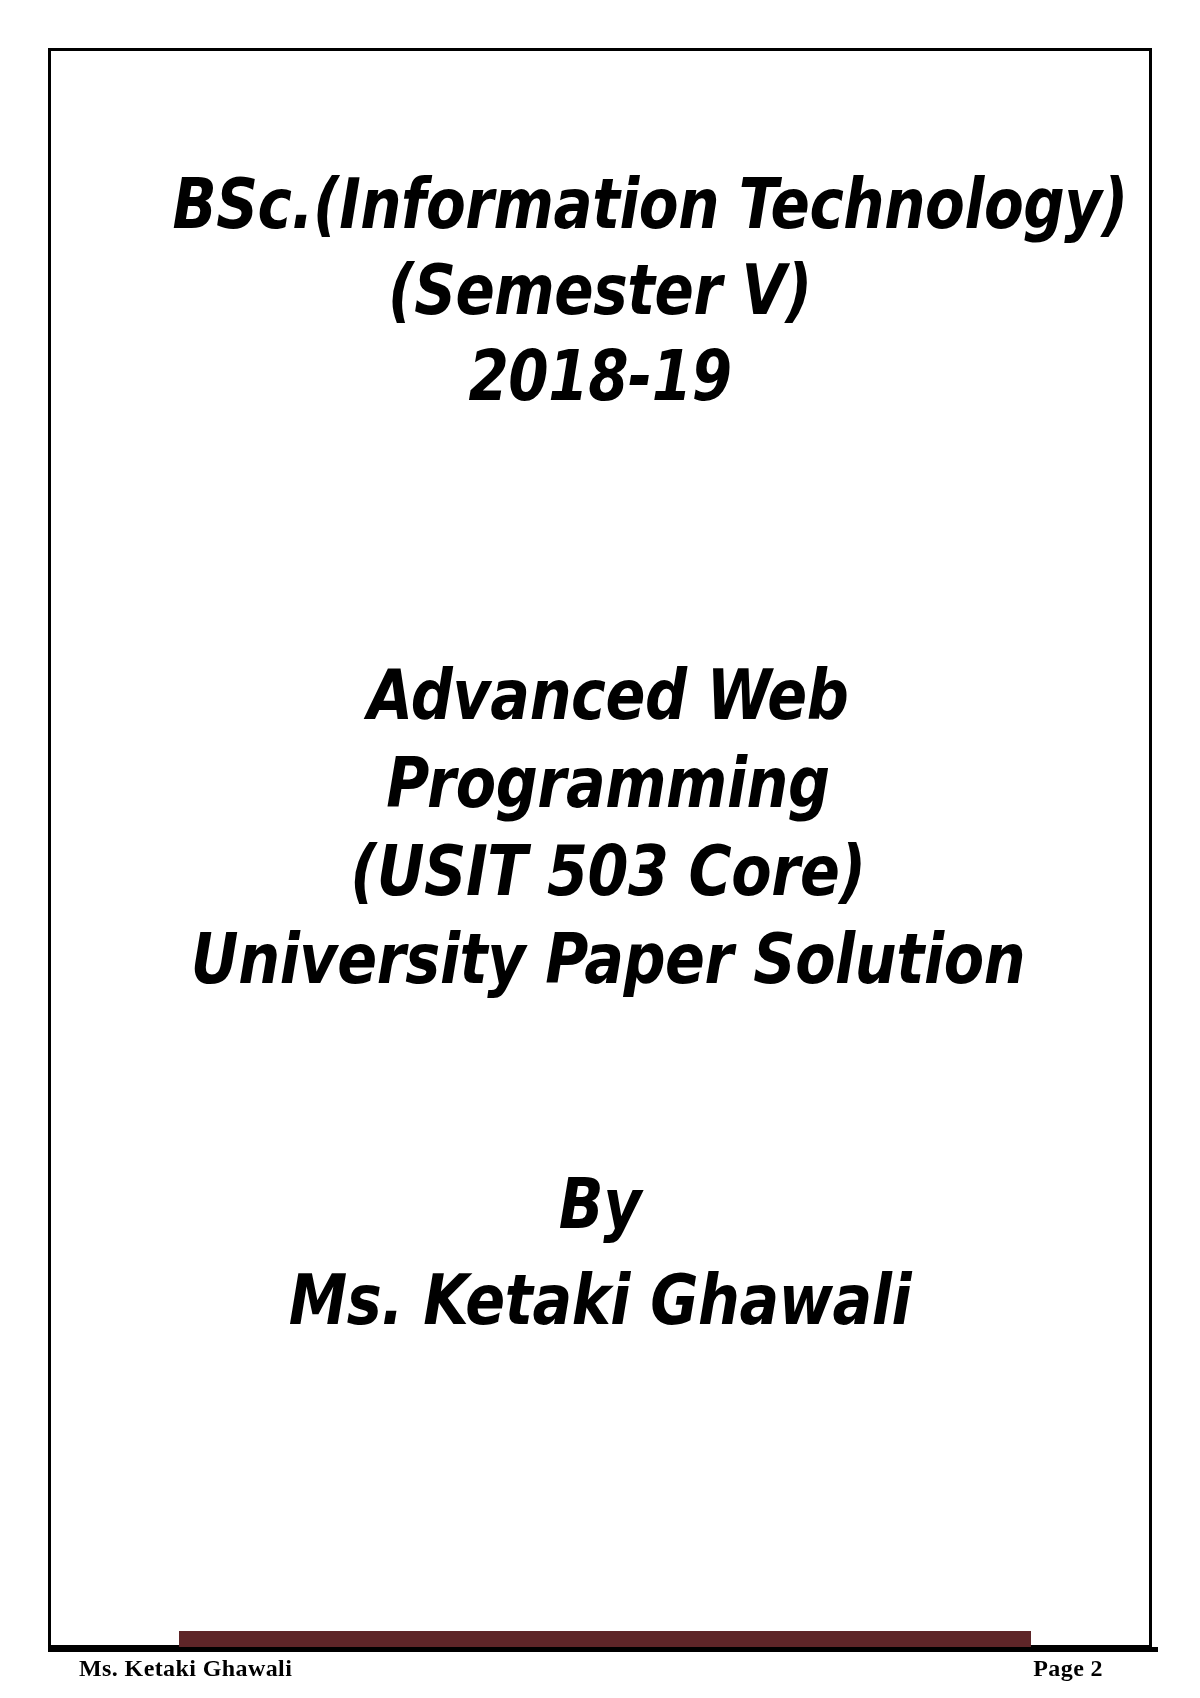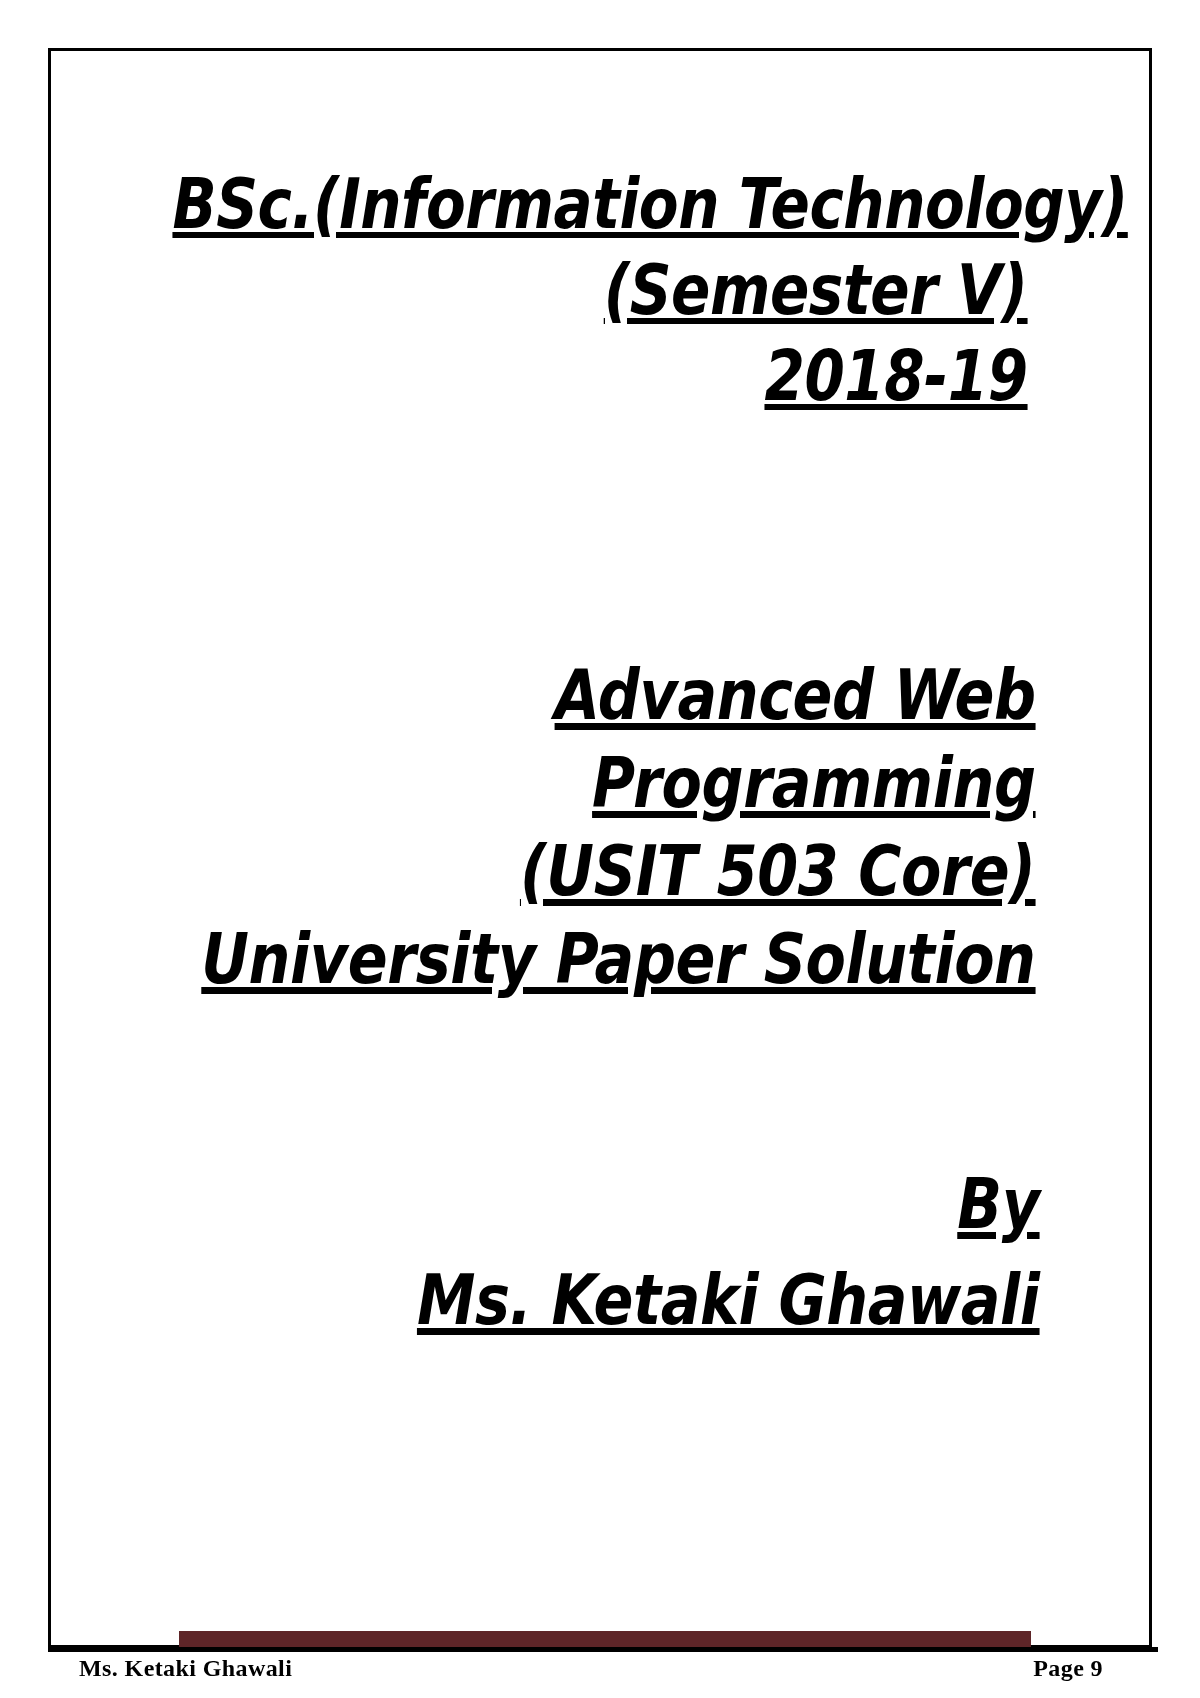--- a/index.html
+++ b/index.html
@@ -28,22 +28,21 @@
   }
 
   
   .cover {
     position: absolute;
     left: 0;
     top: 0;
     width: 100%;
     box-sizing: border-box;
     padding: 0 40px;
-    text-align: right;
-    text-decoration: underline;
+    text-align: center;
   }
 
   .title-line {
     font-family: "DejaVu Sans", "Liberation Sans", sans-serif;
     font-weight: bold;
     font-style: italic;
     color: #000000;
     letter-spacing: -0.5px;
     white-space: nowrap;
     transform: scaleX(0.84);
@@ -57,21 +56,21 @@
   .block-degree .l3 { font-size: 69px; line-height: 86px; }
 
   
   .block-subject { position: absolute; left: 8px; top: 600px; width: 100%; }
   .block-subject .s1 { font-size: 70px; line-height: 88px; }
   .block-subject .s2 { font-size: 70px; line-height: 88px; }
   .block-subject .s3 { font-size: 70px; line-height: 88px; }
   .block-subject .s4 { font-size: 70px; line-height: 88px; }
 
   
-  .block-author { position: absolute; left: 12px; top: 1105px; width: 100%; }
+  .block-author { position: absolute; left: 0; top: 1105px; width: 100%; }
   .block-author .a1 { font-size: 70px; line-height: 96px; }
   .block-author .a2 { font-size: 70px; line-height: 96px; }
 
   
   .footer-rule-bar {
     position: absolute;
     left: 128px;
     top: 1580px;
     width: 852px;
     height: 16px;
@@ -124,16 +123,16 @@
   <div class="cover block-author">
     <div class="title-line a1">By</div>
     <div class="title-line a2">Ms. Ketaki Ghawali</div>
   </div>
 
   <div class="footer-rule-bar"></div>
   <div class="footer-rule-line"></div>
 
   <div class="footer-text">
     <span class="f-left">Ms. Ketaki Ghawali</span>
-    <span class="f-right">Page 9</span>
+    <span class="f-right">Page 2</span>
   </div>
 
 </div>
 
 </body></html>

